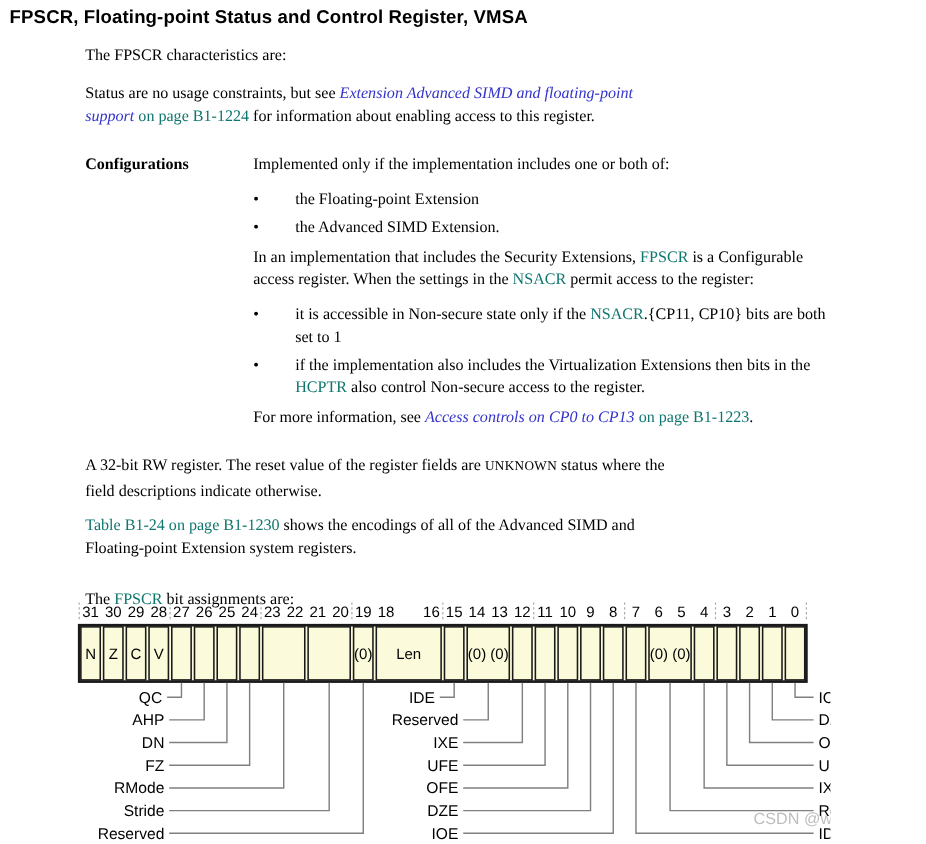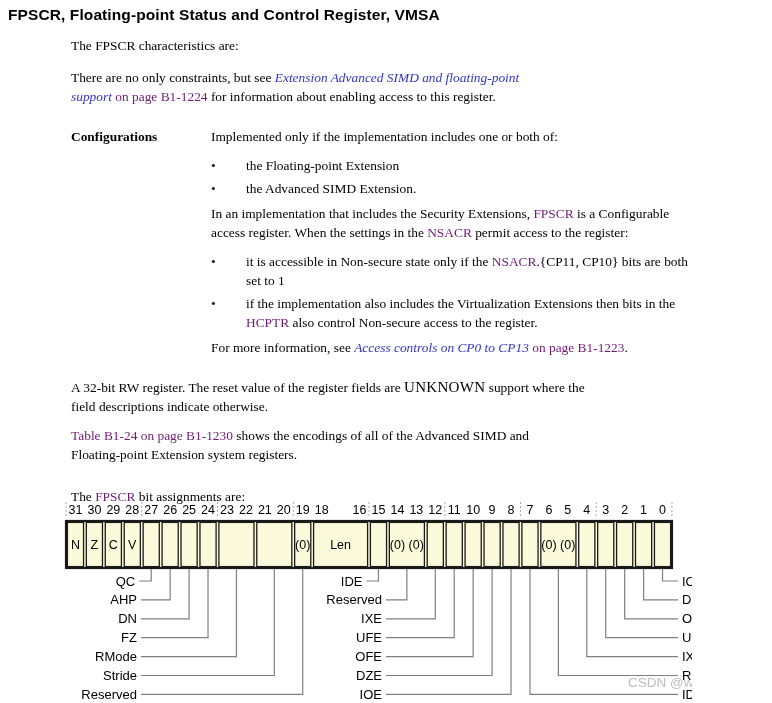--- a/index.html
+++ b/index.html
@@ -10,41 +10,41 @@
   .content{position:absolute;left:71px;top:36px;width:692px;font-size:13.4px;line-height:19px;}
   .intro{margin:0 0 13px 0;}
   .defrow{display:flex;margin:0 0 11px 0;}
   .term{width:140px;flex:none;font-weight:bold;}
   .defcontent{width:540px;}
   .defcontent p{margin:0 0 10px 0;}
   .li{display:flex;margin:0 0 4px 0;}
   .li + p{margin-top:6px;}
   .bullet{width:35px;flex:none;}
   .litext{flex:1;}
-  .link{color:#701a75;}
+  .link{color:#0f766e;}
   .ilink{color:#3333CC;font-style:italic;}
-  .sc{font-size:15px;letter-spacing:0.3px;}
+  .sc{font-size:11px;letter-spacing:0.3px;}
   .bitintro{margin:13px 0 0 0;}
   .diagram{position:absolute;left:0;top:495px;}
   .diagram text{font-family:"Liberation Sans",sans-serif;fill:#000;}
   .watermark{position:absolute;left:628px;top:675px;font-family:"Liberation Sans",sans-serif;
              font-size:13.5px;color:#b3b3b3;opacity:0.85;white-space:nowrap;text-align:center;}
 </style>
 </head>
 <body>
 
 <div class="page">
   <div class="title">FPSCR, Floating-point Status and Control Register, VMSA</div>
 
   <div class="content">
     <p class="intro">The FPSCR characteristics are:</p>
     <div>
         <div class="defrow">
           <div class="defcontent">
-            <p><span>There are no only constraints, but see </span><span class="ilink">Extension Advanced SIMD and floating-point</span><br><span class="ilink">support</span><span class="link"> on page B1-1224</span><span> for information about enabling access to this register.</span></p>
+            <p><span>Status are no usage constraints, but see </span><span class="ilink">Extension Advanced SIMD and floating-point</span><br><span class="ilink">support</span><span class="link"> on page B1-1224</span><span> for information about enabling access to this register.</span></p>
           </div>
         </div>
         <div class="defrow">
           <div class="term">Configurations</div>
           <div class="defcontent">
             <p><span>Implemented only if the implementation includes one or both of:</span></p>
             <div class="li">
               <div class="bullet">•</div>
               <div class="litext"><span>the Floating-point Extension</span></div>
             </div>
@@ -59,21 +59,21 @@
             </div>
             <div class="li">
               <div class="bullet">•</div>
               <div class="litext"><span>if the implementation also includes the Virtualization Extensions then bits in the</span><br><span class="link">HCPTR</span><span> also control Non-secure access to the register.</span></div>
             </div>
             <p><span>For more information, see </span><span class="ilink">Access controls on CP0 to CP13</span><span class="link"> on page B1-1223</span><span>.</span></p>
           </div>
         </div>
         <div class="defrow">
           <div class="defcontent">
-            <p><span>A 32-bit RW register. The reset value of the register fields are </span><span class="sc">UNKNOWN</span><span> support where the</span><br><span>field descriptions indicate otherwise.</span></p>
+            <p><span>A 32-bit RW register. The reset value of the register fields are </span><span class="sc">UNKNOWN</span><span> status where the</span><br><span>field descriptions indicate otherwise.</span></p>
             <p><span class="link">Table B1-24 on page B1-1230</span><span> shows the encodings of all of the Advanced SIMD and</span><br><span>Floating-point Extension system registers.</span></p>
           </div>
         </div>
       </div>
     <p class="bitintro"><span>The </span><span class="link">FPSCR</span><span> bit assignments are:</span></p>
   </div>
 
   <svg class="diagram" width="772" height="208" viewBox="0 0 772 208">
       <line x1="66" y1="7" x2="66" y2="23" stroke="#AAAAAA" stroke-width="1" stroke-dasharray="2 2"></line>
       <line x1="141.75" y1="7" x2="141.75" y2="23" stroke="#AAAAAA" stroke-width="1" stroke-dasharray="2 2"></line>

